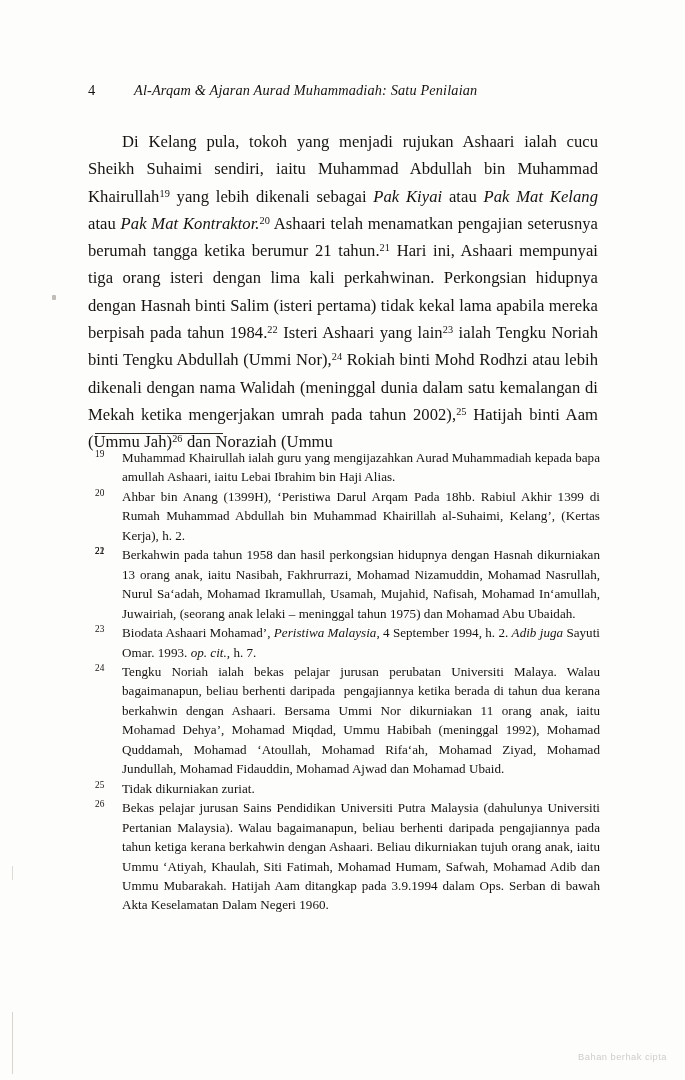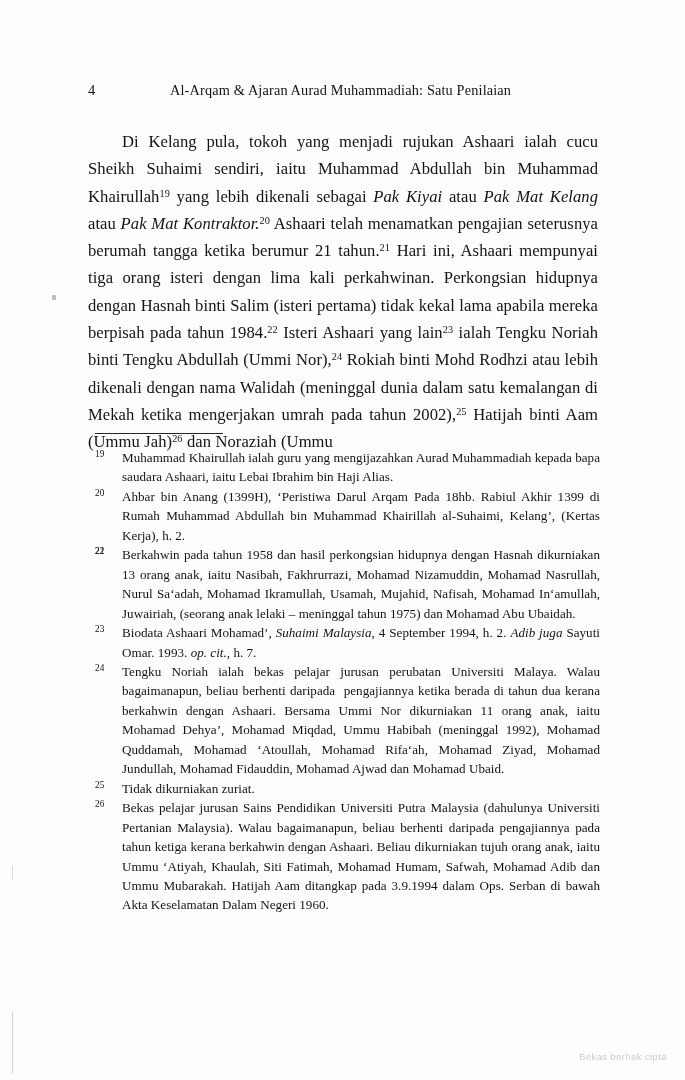--- a/index.html
+++ b/index.html
@@ -34,23 +34,23 @@
     align-items: baseline;
     font-size: 14.5px;
   }
   .folio {
     width: 46px;
     font-style: normal;
     font-size: 14.5px;
     letter-spacing: 0.2px;
   }
   .head-title {
+    font-style: italic;
     font-size: 14.3px;
     letter-spacing: 0.15px;
-    margin-left: 36px;
   }
 
   
   .bodytext {
     position: absolute;
     top: 128px;
     left: 88px;
     width: 510px;
     font-size: 16.6px;
     line-height: 27.3px;
@@ -153,50 +153,50 @@
 
   <div class="bodytext">
     <p>Di Kelang pula, tokoh yang menjadi rujukan Ashaari ialah cucu Sheikh Suhaimi sendiri, iaitu Muhammad Abdullah bin Muhammad Khairullah<sup>19</sup> yang lebih dikenali sebagai <i>Pak Kiyai</i> atau <i>Pak Mat Kelang</i> atau <i>Pak Mat Kontraktor.</i><sup>20</sup> Ashaari telah menamatkan pengajian seterusnya berumah tangga ketika berumur 21 tahun.<sup>21</sup> Hari ini, Ashaari mempunyai tiga orang isteri dengan lima kali perkahwinan. Perkongsian hidupnya dengan Hasnah binti Salim (isteri pertama) tidak kekal lama apabila mereka berpisah pada tahun 1984.<sup>22</sup> Isteri Ashaari yang lain<sup>23</sup> ialah Tengku Noriah binti Tengku Abdullah (Ummi Nor),<sup>24</sup> Rokiah binti Mohd Rodhzi atau lebih dikenali dengan nama Walidah (meninggal dunia dalam satu kemalangan di Mekah ketika mengerjakan umrah pada tahun 2002),<sup>25</sup> Hatijah binti Aam (Ummu Jah)<sup>26</sup> dan Noraziah (Ummu</p>
   </div>
 
   <div class="fn-rule"></div>
 
   <div class="footnotes">
     <div class="fn">
       <span class="fn-num">19</span>
-      <span class="fn-body">Muhammad Khairullah ialah guru yang mengijazahkan Aurad Muhammadiah kepada bapa saudara Ashaari, iaitu Lebai Ibrahim bin Haji Alias.</span>
+      <span class="fn-body">Muhammad Khairullah ialah guru yang mengijazahkan Aurad Muhammadiah kepada bapa amullah Ashaari, iaitu Lebai Ibrahim bin Haji Alias.</span>
     </div>
     <div class="fn">
       <span class="fn-num">20</span>
       <span class="fn-body">Ahbar bin Anang (1399H), ‘Peristiwa Darul Arqam Pada 18hb. Rabiul Akhir 1399 di Rumah Muhammad Abdullah bin Muhammad Khairillah al-Suhaimi, Kelang’, (Kertas Kerja), h. 2.</span>
     </div>
     <div class="fn">
       <span class="fn-num">21</span>
     </div>
     <div class="fn">
       <span class="fn-num">22</span>
       <span class="fn-body">Berkahwin pada tahun 1958 dan hasil perkongsian hidupnya dengan Hasnah dikurniakan 13 orang anak, iaitu Nasibah, Fakhrurrazi, Mohamad Nizamuddin, Mohamad Nasrullah, Nurul Sa‘adah, Mohamad Ikramullah, Usamah, Mujahid, Nafisah, Mohamad In‘amullah, Juwairiah, (seorang anak lelaki – meninggal tahun 1975) dan Mohamad Abu Ubaidah.</span>
     </div>
     <div class="fn">
       <span class="fn-num">23</span>
-      <span class="fn-body">Biodata Ashaari Mohamad’, <i>Suhaimi Malaysia</i>, 4 September 1994, h. 2. <i>Adib juga</i> Sayuti Omar. 1993. <i>op. cit.</i>, h. 7.</span>
+      <span class="fn-body">Biodata Ashaari Mohamad’, <i>Peristiwa Malaysia</i>, 4 September 1994, h. 2. <i>Adib juga</i> Sayuti Omar. 1993. <i>op. cit.</i>, h. 7.</span>
     </div>
     <div class="fn">
       <span class="fn-num">24</span>
       <span class="fn-body">Tengku Noriah ialah bekas pelajar jurusan perubatan Universiti Malaya. Walau bagaimanapun, beliau berhenti daripada &nbsp;pengajiannya ketika berada di tahun dua kerana berkahwin dengan Ashaari. Bersama Ummi Nor dikurniakan 11 orang anak, iaitu Mohamad Dehya’, Mohamad Miqdad, Ummu Habibah (meninggal 1992), Mohamad Quddamah, Mohamad ‘Atoullah, Mohamad Rifa‘ah, Mohamad Ziyad, Mohamad Jundullah, Mohamad Fidauddin, Mohamad Ajwad dan Mohamad Ubaid.</span>
     </div>
     <div class="fn">
       <span class="fn-num">25</span>
       <span class="fn-body">Tidak dikurniakan zuriat.</span>
     </div>
     <div class="fn">
       <span class="fn-num">26</span>
       <span class="fn-body">Bekas pelajar jurusan Sains Pendidikan Universiti Putra Malaysia (dahulunya Universiti Pertanian Malaysia). Walau bagaimanapun, beliau berhenti daripada pengajiannya pada tahun ketiga kerana berkahwin dengan Ashaari. Beliau dikurniakan tujuh orang anak, iaitu Ummu ‘Atiyah, Khaulah, Siti Fatimah, Mohamad Humam, Safwah, Mohamad Adib dan Ummu Mubarakah. Hatijah Aam ditangkap pada 3.9.1994 dalam Ops. Serban di bawah Akta Keselamatan Dalam Negeri 1960.</span>
     </div>
   </div>
 
   <div class="speck"></div>
   <div class="edge-tick"></div>
   <div class="edge-line"></div>
 
-  <div class="watermark">Bekas berhak cipta</div>
+  <div class="watermark">Bahan berhak cipta</div>
 
 </div>
 
 </body></html>

